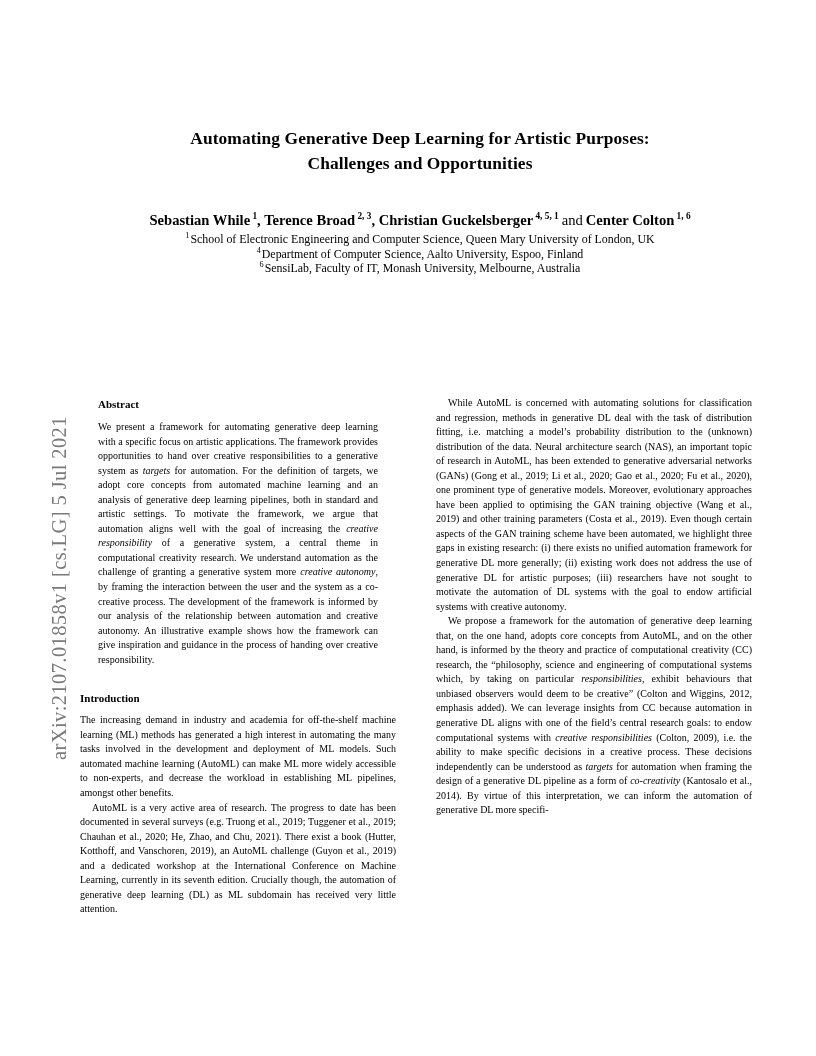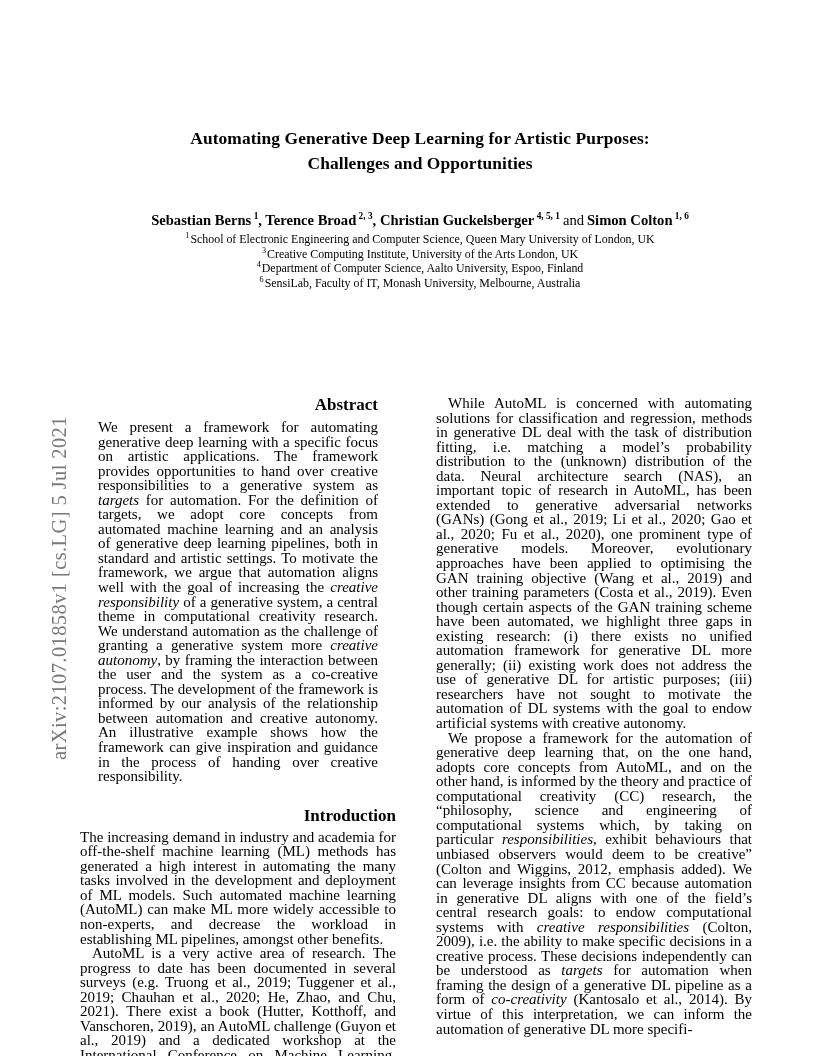--- a/index.html
+++ b/index.html
@@ -107,39 +107,39 @@
   }
   .column {
     position: absolute;
     top: 0;
     width: 316px;
   }
   #col-left  { left: 68px;  }
   #col-right { left: 424px; }
 
   .section-heading {
-    font-size: 17px;
-    font-weight: bold;
-    text-align: right;
+    font-size: 11px;
+    font-weight: bold;
+    text-align: left;
     line-height: 17px;
     margin: 0 0 6px 0;
   }
 
   
   #abstract-block {
     margin: 0 0 0 0;
     padding: 0 18px 0 18px;
   }
   #abstract-block .section-heading {
     margin-bottom: 7px;
   }
 
   p.body {
     margin: 0;
-    font-size: 15px;
+    font-size: 10px;
     line-height: 14.55px;
     text-align: justify;
     text-justify: inter-word;
     hyphens: manual;
   }
   p.body.indent {
     text-indent: 12px;
   }
   .gap-before-intro { height: 23px; }
   i { }
@@ -152,24 +152,23 @@
 </div>
 
 <div id="page">
 
   <div id="title-block">
     <div class="title-line">Automating Generative Deep Learning for Artistic Purposes:</div>
     <div class="title-line">Challenges and Opportunities</div>
   </div>
 
   <div id="author-block">
-    <div id="author-line"><span>Sebastian Berns</span><span class="sup"> 1</span><span>, </span><span>Terence Broad</span><span class="sup"> 2, 3</span><span>, </span><span>Christian Guckelsberger</span><span class="sup"> 4, 5, 1</span><span class="conj">and</span><span>Simon Colton</span><span class="sup"> 1, 6</span></div>
+    <div id="author-line"><span>Sebastian While</span><span class="sup"> 1</span><span>, </span><span>Terence Broad</span><span class="sup"> 2, 3</span><span>, </span><span>Christian Guckelsberger</span><span class="sup"> 4, 5, 1</span><span class="conj">and</span><span>Center Colton</span><span class="sup"> 1, 6</span></div>
     <div id="affiliations">
         <div class="affiliation"><span class="aff-sup">1</span><span>School of Electronic Engineering and Computer Science, Queen Mary University of London, UK</span></div>
-        <div class="affiliation"><span class="aff-sup">3</span><span>Creative Computing Institute, University of the Arts London, UK</span></div>
         <div class="affiliation"><span class="aff-sup">4</span><span>Department of Computer Science, Aalto University, Espoo, Finland</span></div>
         <div class="affiliation"><span class="aff-sup">6</span><span>SensiLab, Faculty of IT, Monash University, Melbourne, Australia</span></div>
       </div>
   </div>
 
   <div id="columns">
 
     <div class="column" id="col-left">
 
       <div id="abstract-block">

